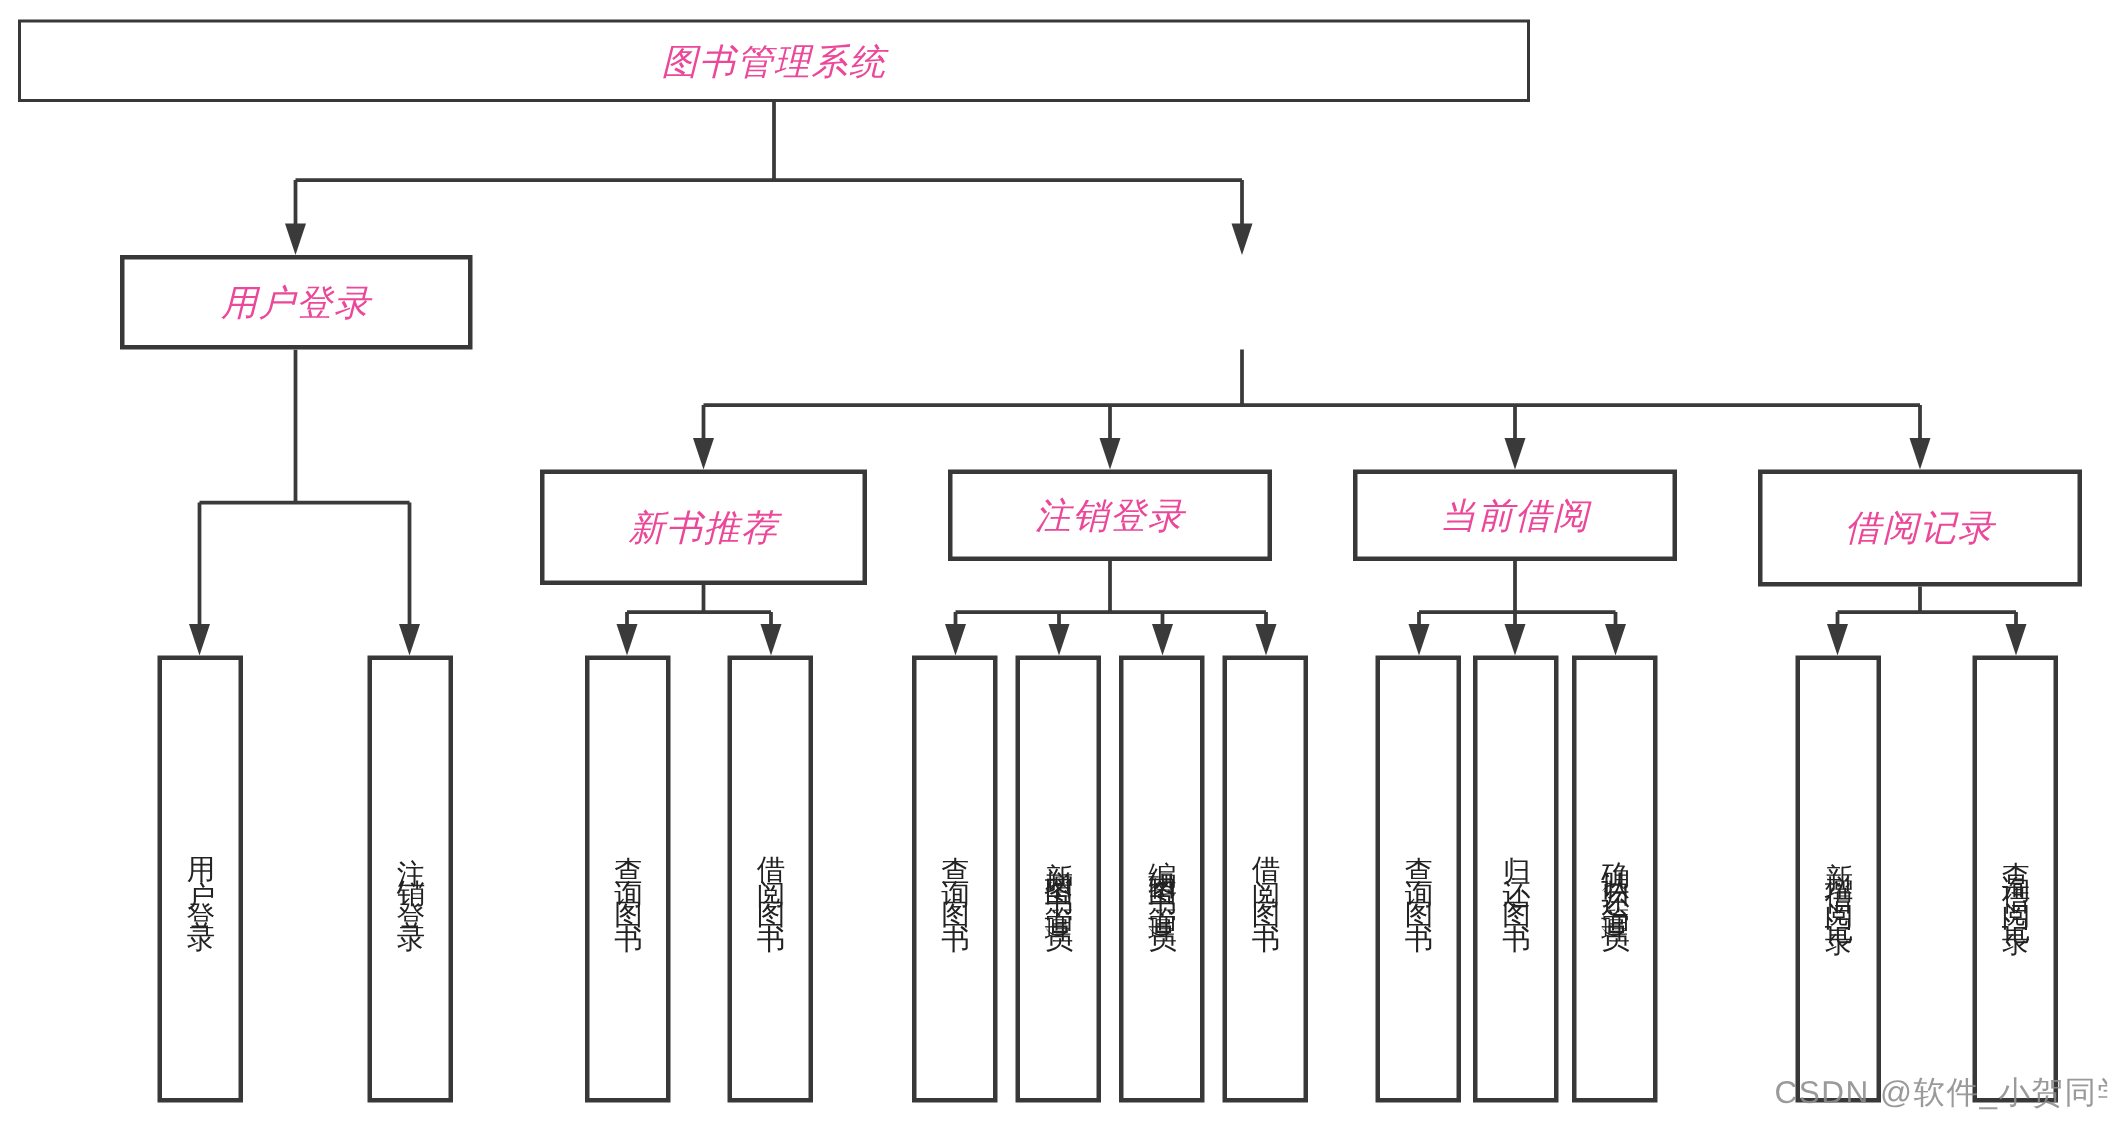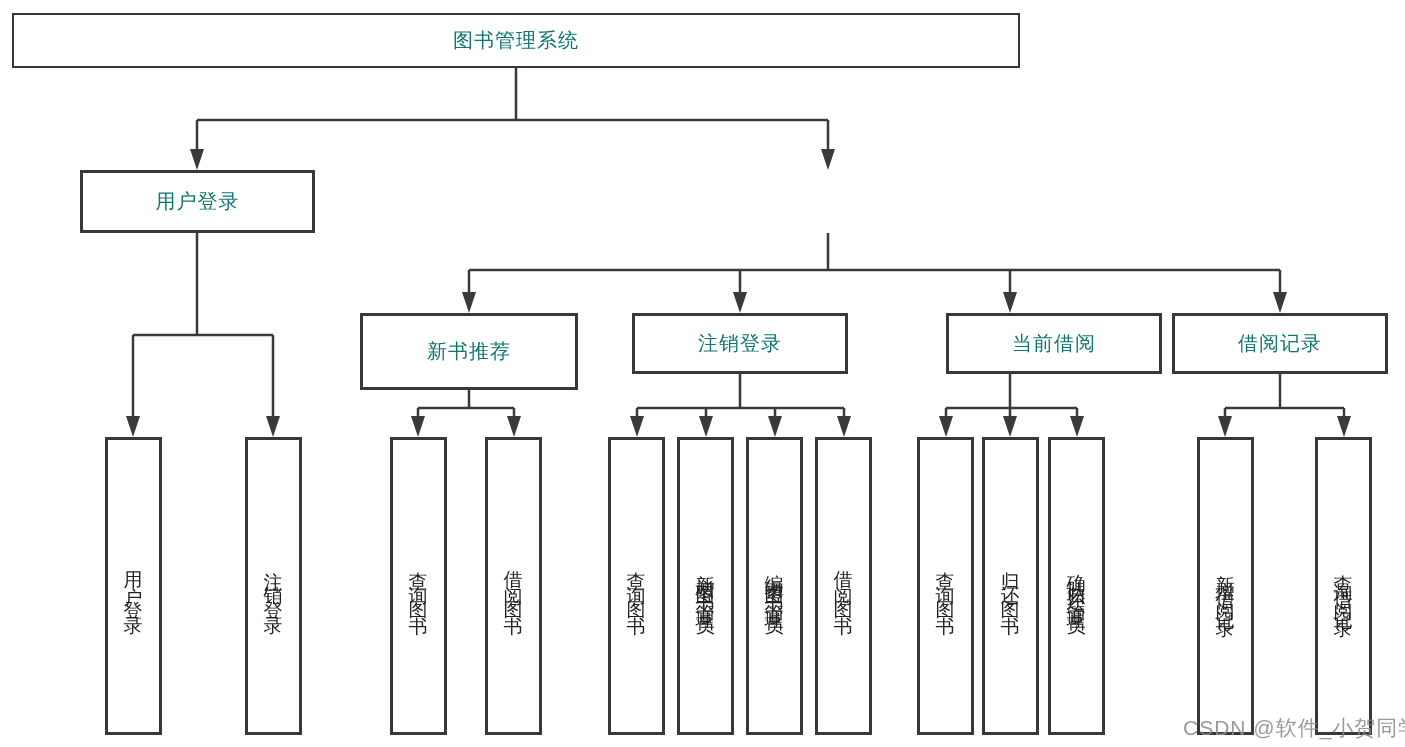--- a/index.html
+++ b/index.html
@@ -26,24 +26,25 @@
     box-sizing: border-box;
     background: #ffffff;
     border: 3px solid #383838;
     display: flex;
     align-items: center;
     justify-content: center;
     z-index: 1;
   }
   .box.root { border-width: 2px; }
   .hlabel {
-    font-size: 20px;
-    color: #0f766e;
+    font-size: 24px;
+    color: #ec4899;
     letter-spacing: 1px;
     white-space: nowrap;
+    font-style: italic;
   }
   .vtext {
     writing-mode: vertical-rl;
     text-orientation: mixed;
     font-size: 19px;
     color: #222222;
     letter-spacing: 15px;
     line-height: 1;
   }
   .vtext.mid  { letter-spacing: 9px; }
@@ -104,24 +105,24 @@
   <div class="box" style="left:80px; top:170px; width:235px; height:63px;">
     <span class="hlabel">用户登录</span>
   </div>
 
   <div class="box" style="left:360px; top:313px; width:218px; height:77px;">
     <span class="hlabel">新书推荐</span>
   </div>
   <div class="box" style="left:632px; top:313px; width:216px; height:61px;">
     <span class="hlabel">注销登录</span>
   </div>
-  <div class="box" style="left:902px; top:313px; width:216px; height:61px;margin-left:44px;">
+  <div class="box" style="left:902px; top:313px; width:216px; height:61px;">
     <span class="hlabel">当前借阅</span>
   </div>
-  <div class="box" style="left:1172px; top:313px; width:216px; height:61px;">
+  <div class="box" style="left:1172px; top:313px; width:216px; height:78px;">
     <span class="hlabel">借阅记录</span>
   </div>
 
   <div class="box" style="left:105px; top:437px; width:57px; height:298px;">
     <span class="vtext">用户登录</span>
   </div>
   <div class="box" style="left:245px; top:437px; width:57px; height:298px;">
     <span class="vtext">注销登录</span>
   </div>
 

